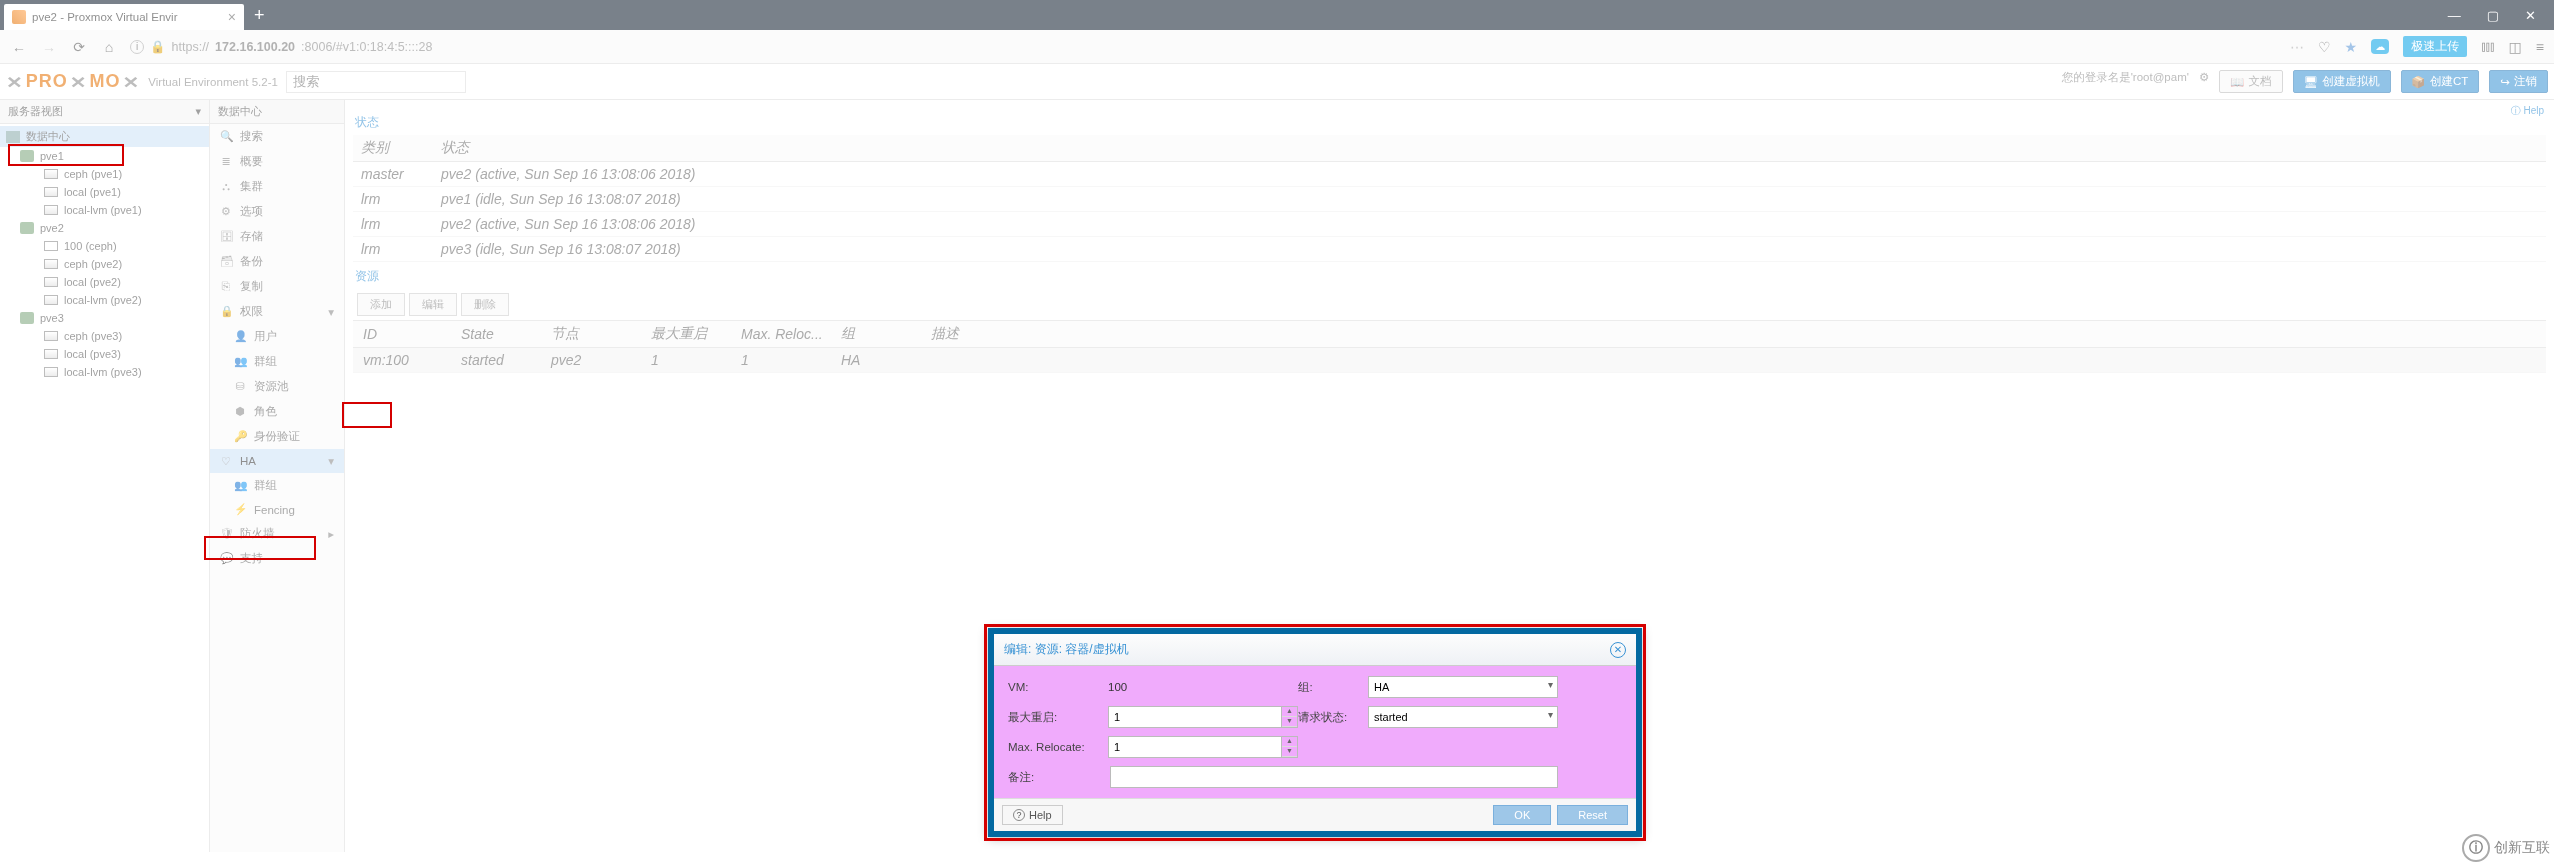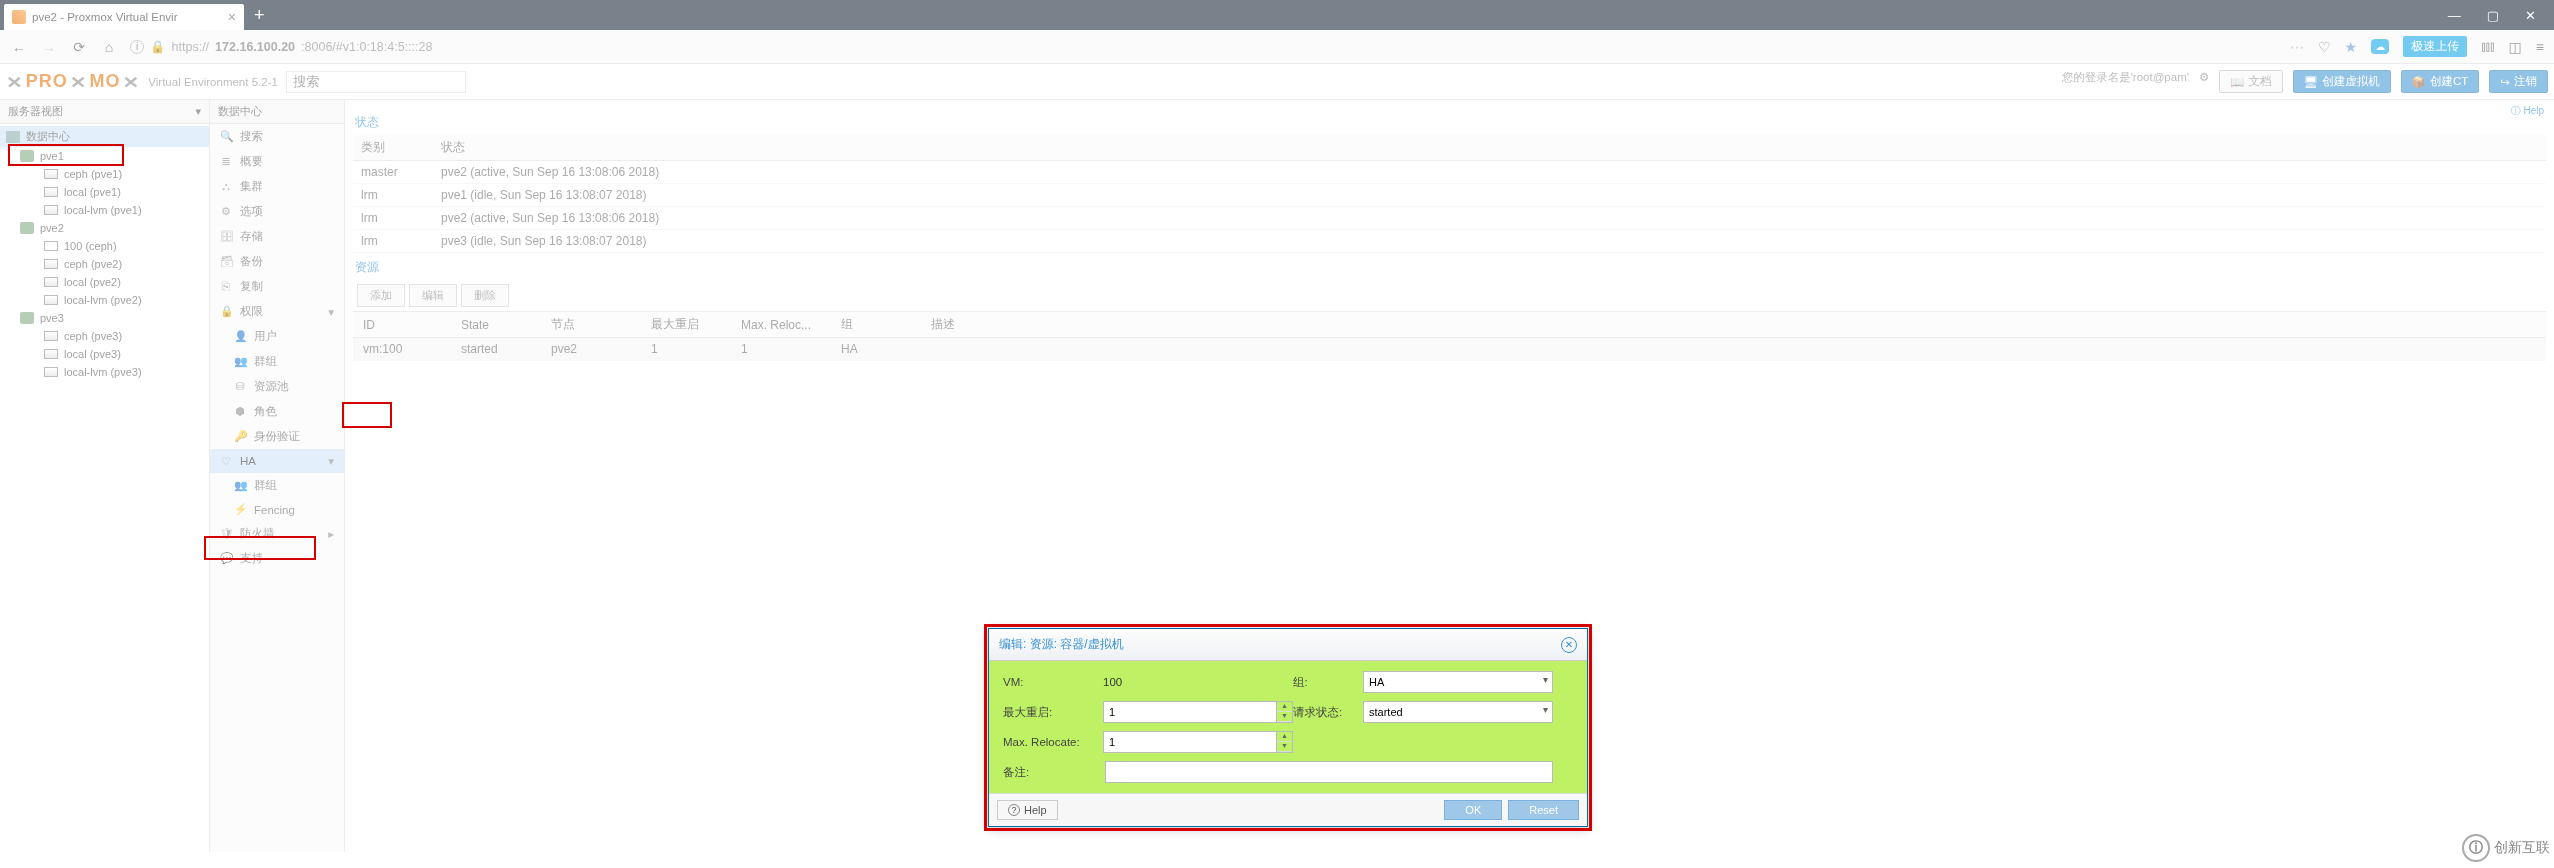--- a/index.html
+++ b/index.html
@@ -55,32 +55,32 @@
 .nav-list { overflow:auto; }
 .nav-item { padding:5px 10px; display:flex; align-items:center; gap:8px; color:#666; cursor:pointer; font-size:11.5px; }
 .nav-item.sub { padding-left:24px; }
 .nav-item.sel { background:#cde2f6; color:#333; }
 .nav-item .ni { width:12px; text-align:center; color:#888; font-size:11px; }
 
 
 .col-content { flex:1; display:flex; flex-direction:column; position:relative; }
 .content-inner { padding:8px; }
 .section-label { color:#3892d4; font-size:12px; margin:6px 0 4px 2px; }
-table.grid { width:100%; border-collapse:collapse; font-size:12px; }
+table.grid { width:100%; border-collapse:collapse; font-size:14px;font-style:italic; }
 table.grid th { text-align:left; font-weight:normal; color:#666; border-bottom:1px solid #ddd; padding:4px 8px; background:#fafafa; }
 table.grid td { padding:4px 8px; border-bottom:1px solid #f0f0f0; color:#666; }
 .toolbar { border-bottom:1px solid #ddd; padding:4px; display:flex; gap:4px; }
 .tb-btn { border:1px solid #ccc; padding:3px 12px; background:#f7f7f7; color:#888; font-size:11px; cursor:pointer; }
 table.grid2 th:first-child, table.grid2 td:first-child { padding-left:10px; }
 
 .help-link { position:absolute; top:4px; right:10px; color:#3892d4; font-size:10px; }
 
 
 .dialog-wrap { position:absolute; left:988px; top:628px; z-index:20; outline:3px solid #d40000; outline-offset:1px; }
-.dialog { width:600px; background:#bef264; border:1px solid #0369a1; box-shadow:0 2px 10px rgba(0,0,0,.25); }
+.dialog { width:654px; background:#f0abfc; border:6px solid #0369a1; box-shadow:0 2px 10px rgba(0,0,0,.25); }
 .dlg-head { background:linear-gradient(#fdfdfd,#eef1f5); border-bottom:1px solid #ccc; padding:7px 10px; display:flex; align-items:center; color:#3892d4; font-size:12px; }
 .dlg-close { margin-left:auto; width:16px; height:16px; border:1px solid #3892d4; border-radius:50%; display:flex; align-items:center; justify-content:center; color:#3892d4; font-size:10px; cursor:pointer; }
 .dlg-body { padding:10px 14px; display:grid; grid-template-columns: 100px 190px 70px 190px; row-gap:8px; align-items:center; font-size:11.5px; color:#444; }
 .dlg-body label { color:#444; }
 .dlg-body .val { color:#333; }
 .dlg-input { border:1px solid #bbb; height:22px; padding:0 5px; font-size:11px; width:100%; }
 .spinbox { display:flex; }
 .spinbox input { flex:1; border:1px solid #bbb; height:22px; padding:0 5px; font-size:11px; }
 .spinbox .spins { width:16px; border:1px solid #bbb; border-left:none; display:flex; flex-direction:column; }
 .spins span { flex:1; font-size:7px; text-align:center; color:#666; border-bottom:1px solid #ddd; }

